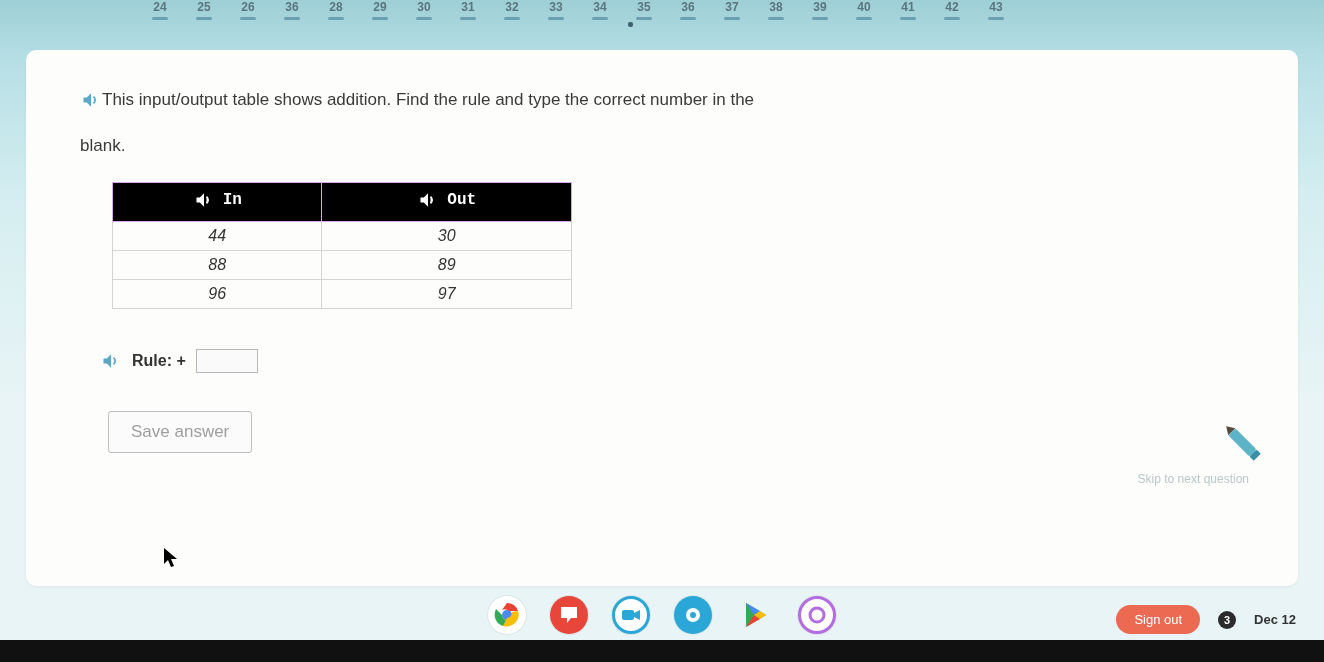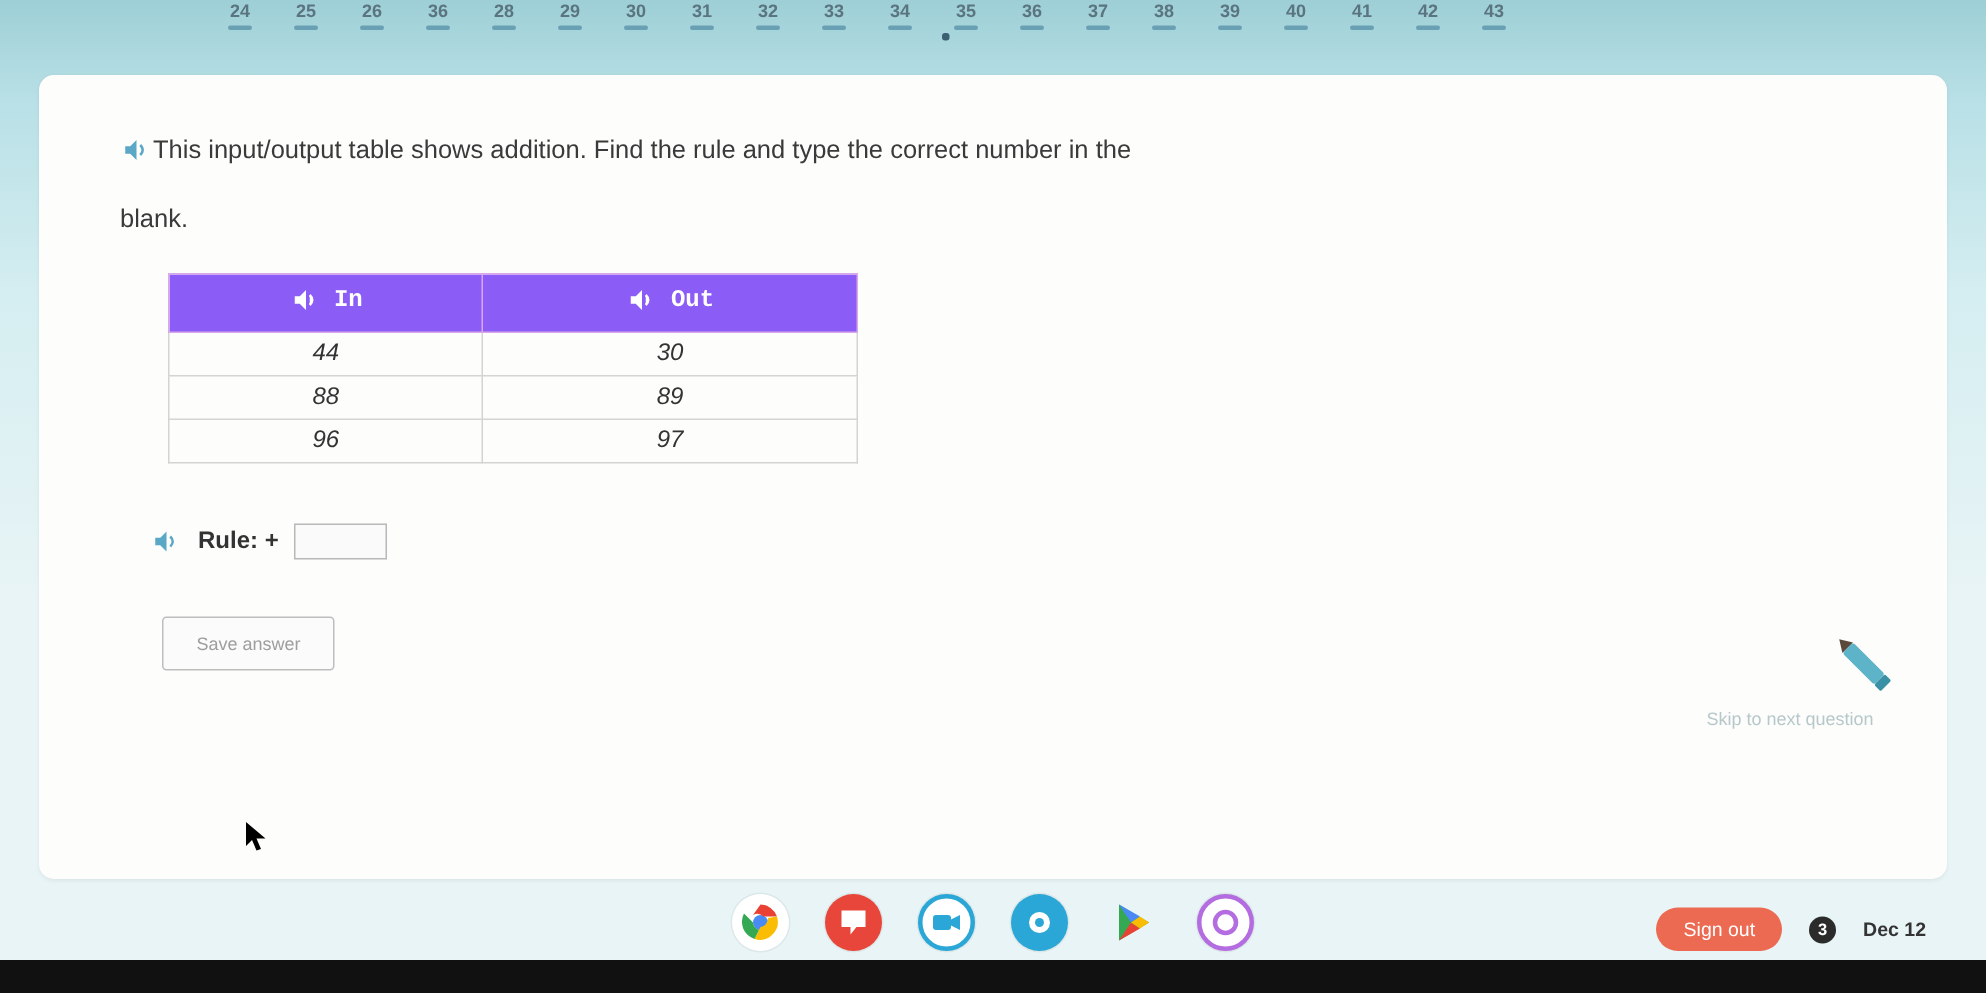--- a/index.html
+++ b/index.html
@@ -81,21 +81,21 @@
     .speaker svg { width: 20px; height: 20px; }
 
     
     table.io {
       border-collapse: collapse;
       width: 460px;
       margin-left: 32px;
       margin-bottom: 40px;
     }
     table.io th {
-      background: #8b5cf6;
+      background: #000000;
       color: #fff;
       font-weight: 700;
       font-family: "Courier New", monospace;
       font-size: 16px;
       padding: 6px 0;
       border: 1px solid #d9a7ea;
     }
     table.io th .speaker svg path, table.io th .speaker svg polygon { fill: #fff; }
     table.io td {
       border: 1px solid #d4d4d4;
@@ -129,21 +129,21 @@
       text-align: center;
       font-size: 14px;
     }
 
     .save-btn {
       margin-left: 28px;
       padding: 10px 22px;
       border: 1px solid #bdbdbd;
       background: #fbfbfb;
       color: #9e9e9e;
-      font-size: 12px;
+      font-size: 17px;
       border-radius: 3px;
       cursor: pointer;
     }
 
     
     .pencil {
       position: absolute;
       right: 60px;
       top: 418px;
       width: 46px; height: 46px;
@@ -206,21 +206,21 @@
     }
     .dock-chrome { background: #fff; }
     .dock-msg { background: #e8463a; }
     .dock-cam { background: #fff; border: 3px solid #2aa7d6; }
     .dock-disc { background: #2aa7d6; }
     .dock-play { background: transparent; box-shadow: none; }
     .dock-circle2 { background: #fff; border: 3px solid #b36de0; }
 
     .right-cluster {
       position: absolute;
-      right: 40px; bottom: 28px;
+      right: 28px; bottom: 28px;
       display: flex;
       align-items: center;
       gap: 18px;
     }
     .signout {
       background: #ed6a52;
       color: #fff;
       font-size: 13px;
       padding: 7px 18px;
       border-radius: 16px;

